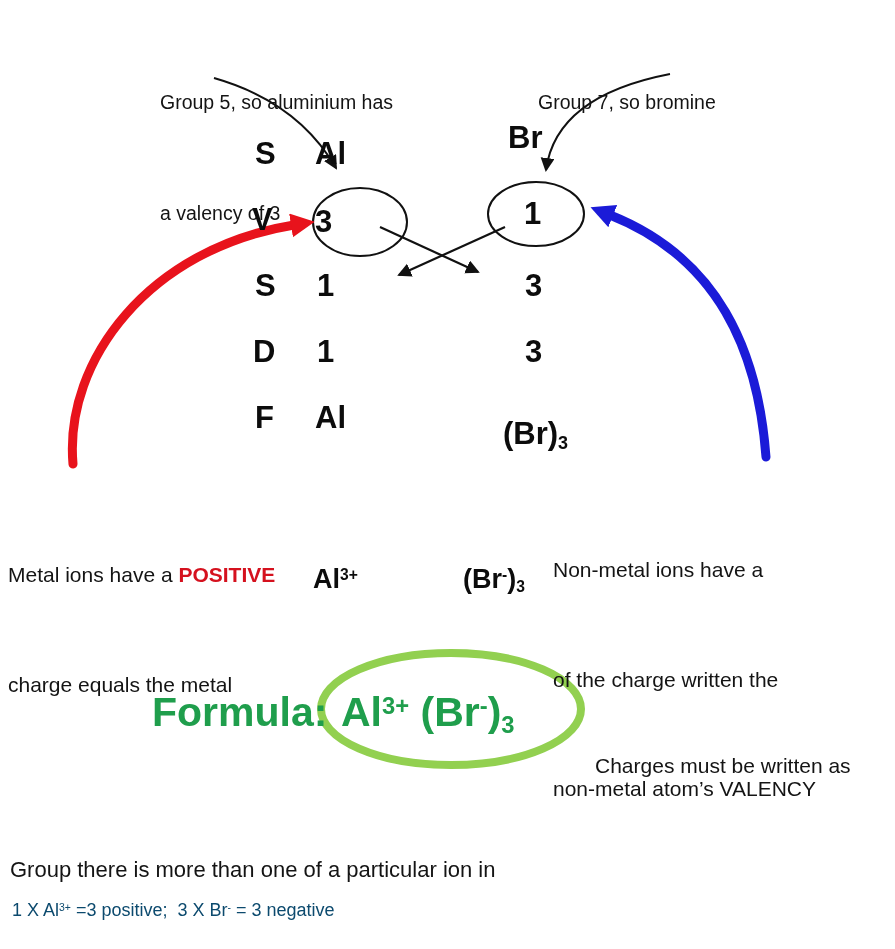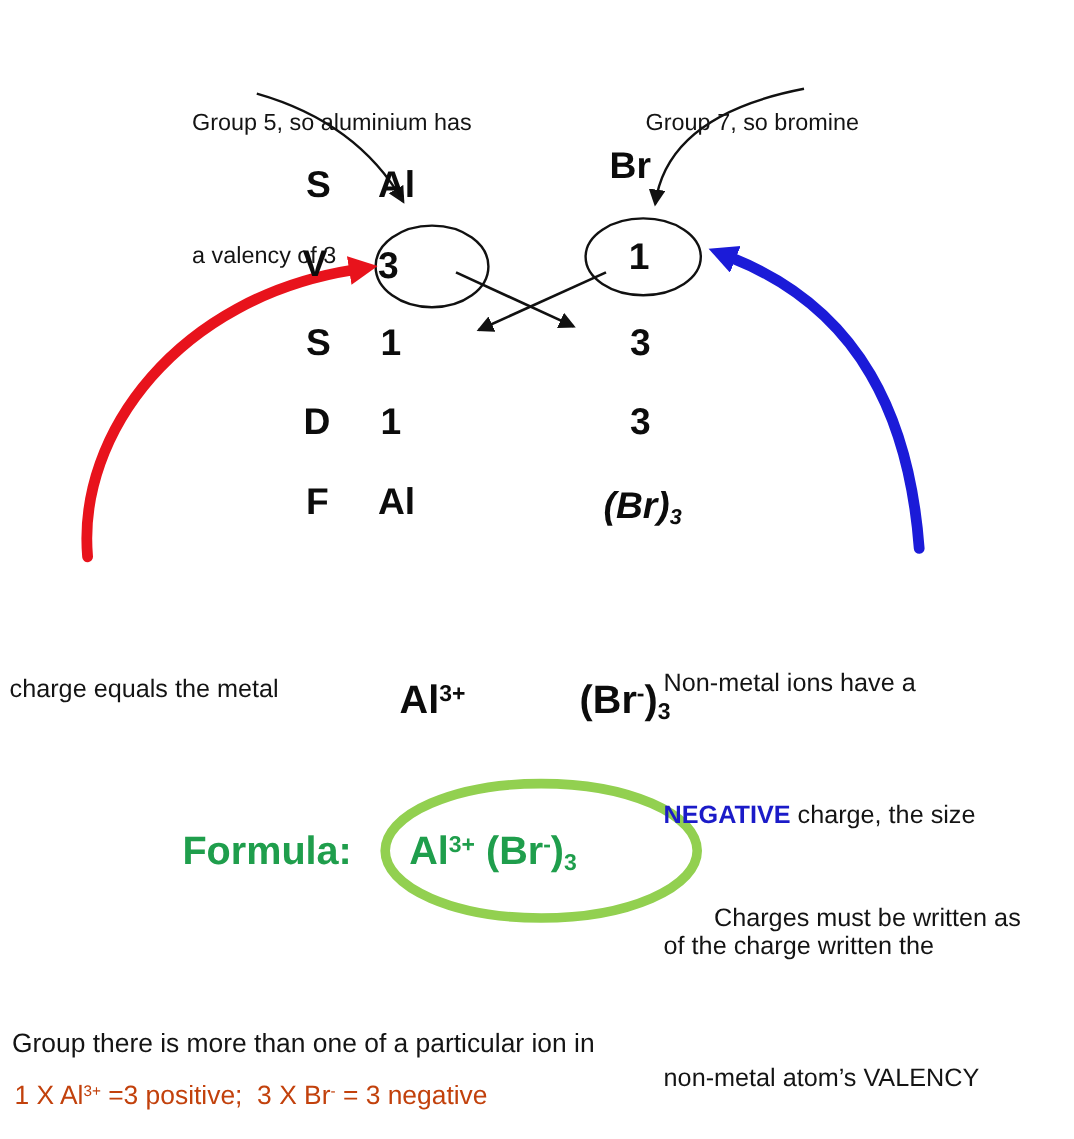--- a/index.html
+++ b/index.html
@@ -6,26 +6,26 @@
   #stage{
     position:relative;width:895px;height:949px;background:#ffffff;overflow:hidden;
     font-family:"Liberation Sans", sans-serif;color:#141414;
   }
   .abs{position:absolute;white-space:pre;}
   .ann{font-size:19.5px;line-height:37px;color:#141414;}
   .cell{font-size:31px;font-weight:bold;color:#0c0c0c;line-height:1;}
   .note{font-size:21px;line-height:36.5px;color:#141414;}
   .note .hl-red{color:#d5111e;font-weight:bold;}
   .note .hl-blue{color:#1b1bc8;font-weight:bold;}
-  .ion{font-size:33px;font-weight:bold;color:#0c0c0c;line-height:1;margin-left:20px;}
+  .ion{font-size:27px;font-weight:bold;color:#0c0c0c;line-height:1;}
   .sup{font-size:0.58em;position:relative;top:-0.52em;}
   .subs{font-size:0.58em;position:relative;top:0.28em;}
-  .formula{font-size:33px;font-weight:bold;color:#1f9e4c;line-height:1;text-align:right;}
+  .formula{font-size:41px;font-weight:bold;color:#1f9e4c;line-height:1;text-align:right;}
   .bottom-p{font-size:22px;line-height:36px;color:#141414;}
-  .eq{font-size:22px;color:#c2410c;}
+  .eq{font-size:18px;color:#0c4a6e;}
   svg.overlay{position:absolute;left:0;top:0;pointer-events:none;}
 </style>
 </head>
 <body>
 
 <div id="stage">
 
   <svg class="overlay" width="895" height="949" viewBox="0 0 895 949">
     <defs>
       <marker id="mBlack" markerUnits="userSpaceOnUse" markerWidth="18" markerHeight="16" refX="12" refY="7" orient="auto">
@@ -76,29 +76,29 @@
   <span class="abs cell" style="left:315px;top:206px;">3</span>
   <span class="abs cell" style="left:524px;top:198px;">1</span>
 
   <span class="abs cell" style="left:317px;top:270px;">1</span>
   <span class="abs cell" style="left:525px;top:270px;">3</span>
 
   <span class="abs cell" style="left:317px;top:336px;">1</span>
   <span class="abs cell" style="left:525px;top:336px;">3</span>
 
   <span class="abs cell" style="left:315px;top:402px;">Al</span>
-  <span class="abs cell" style="left:503px;top:406px;font-style:italic;"><span>(Br)</span><span class="subs">3</span></span>
+  <span class="abs cell" style="left:503px;top:418px;"><span>(Br)</span><span class="subs">3</span></span>
 
   <div class="abs note" style="left:8px;top:484px;">
+    <div><span>Metal ions have a </span><span class="hl-red">POSITIVE</span></div>
     <div>charge equals the metal</div>
   </div>
 
   <div class="abs note" style="left:553px;top:479px;">
     <div>Non-metal ions have a</div>
-    <div><span class="hl-blue">NEGATIVE</span><span> charge, the size</span></div>
     <div>of the charge written the</div>
     <div>non-metal atom’s VALENCY</div>
   </div>
 
   <span class="abs ion" style="left:313px;top:566px;"><span>Al</span><span class="sup">3+</span></span>
   <span class="abs ion" style="left:463px;top:566px;"><span>(Br</span><span class="sup">-</span><span>)</span><span class="subs">3</span></span>
 
   <span class="abs formula" style="left:152px;top:692px;">Formula:</span>
   <span class="abs formula" style="left:341px;top:692px;"><span>Al</span><span class="sup">3+</span><span> (Br</span><span class="sup">-</span><span>)</span><span class="subs">3</span></span>
 

